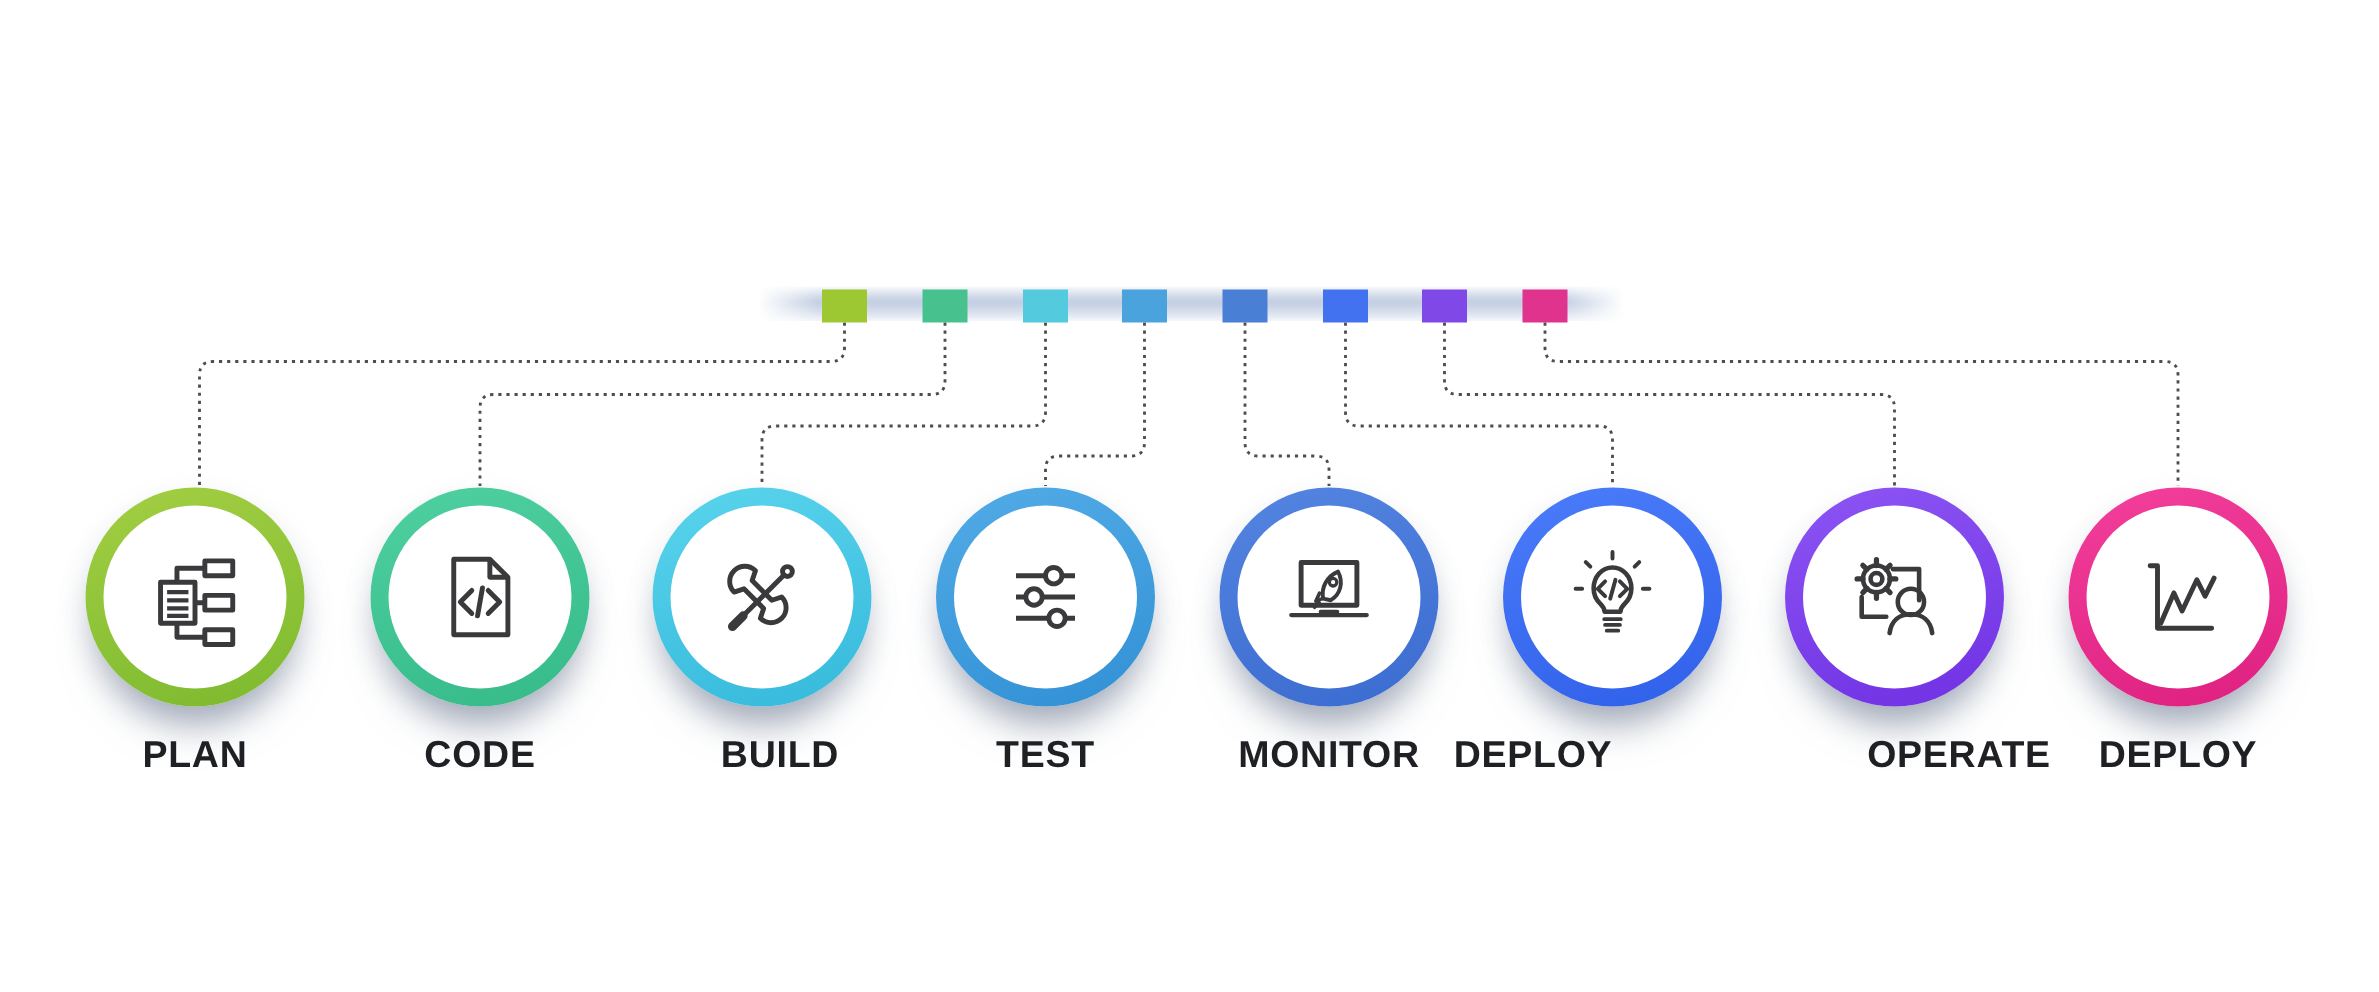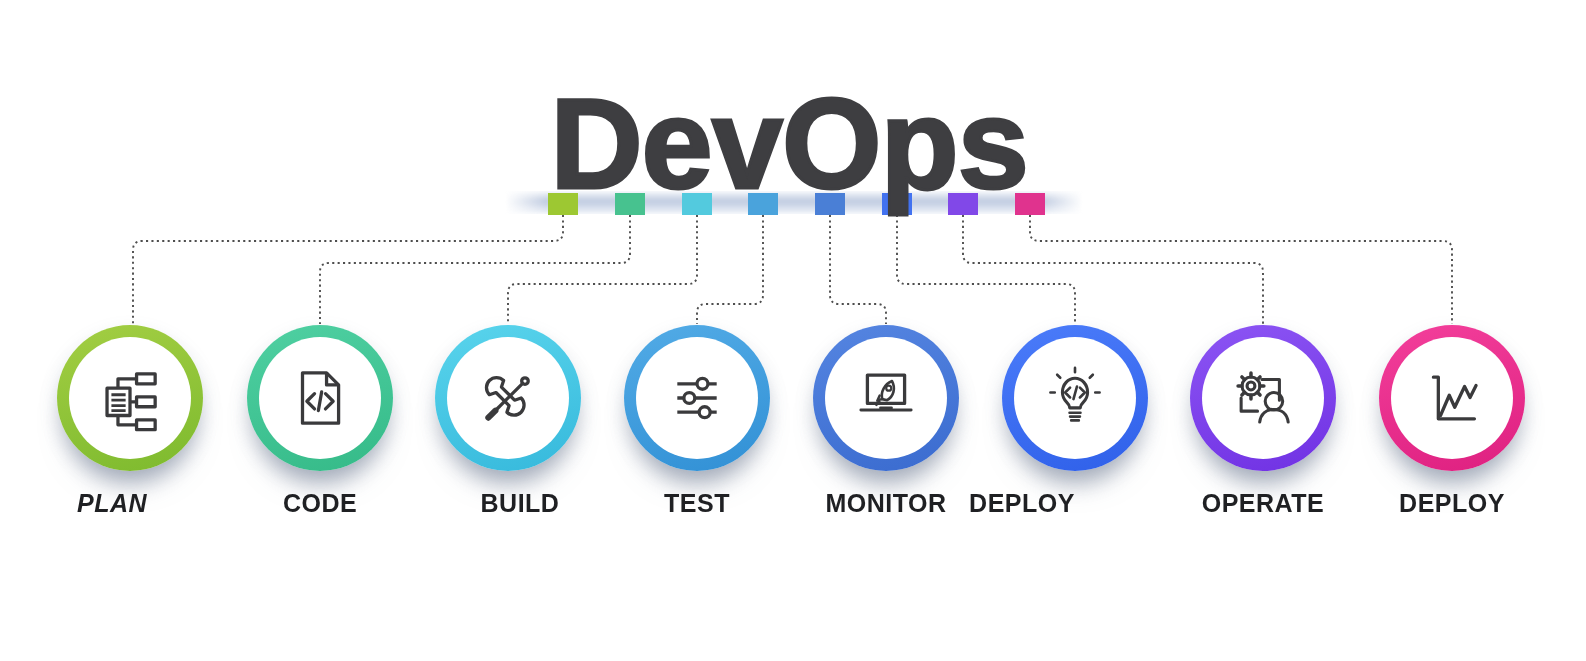--- a/index.html
+++ b/index.html
@@ -77,21 +77,20 @@
     letter-spacing:0.5px;
     color:#1F2023;
     z-index:5;
   }
 </style>
 </head>
 <body>
 
 <div id="canvas">
 
-  <h1 id="title" style="color: rgb(62, 62, 65);">DevOps</h1>
 
   <div id="band"></div>
 
   <svg id="connectors" width="1586" height="661" viewBox="0 0 1586 661">
     <path class="conn" d="M563 215 L563 232 Q563 241 554 241 L142 241 Q133 241 133 250 L133 324" style="stroke: rgb(78, 78, 78);"></path>
     <path class="conn" d="M630 215 L630 254 Q630 263 621 263 L329 263 Q320 263 320 272 L320 324" style="stroke: rgb(78, 78, 78);"></path>
     <path class="conn" d="M697 215 L697 275 Q697 284 688 284 L517 284 Q508 284 508 293 L508 324" style="stroke: rgb(78, 78, 78);"></path>
     <path class="conn" d="M763 215 L763 295 Q763 304 754 304 L706 304 Q697 304 697 313 L697 324" style="stroke: rgb(78, 78, 78);"></path>
     <path class="conn" d="M830 215 L830 295 Q830 304 839 304 L877 304 Q886 304 886 313 L886 324" style="stroke: rgb(78, 78, 78);"></path>
     <path class="conn" d="M897 215 L897 275 Q897 284 906 284 L1066 284 Q1075 284 1075 293 L1075 324" style="stroke: rgb(78, 78, 78);"></path>
@@ -117,21 +116,21 @@
     <rect x="11" y="23" width="21" height="25"></rect>
     <path d="M15 29h13M15 34h13M15 39h13M15 43.5h13" stroke-width="2.6"></path>
     <path d="M21 23V14.5H38M32 35.5h6M21 48v8.5h17"></path>
     <rect x="38" y="10" width="17" height="9"></rect>
               <rect x="38" y="31" width="17" height="9"></rect>
               <rect x="38" y="52" width="17" height="9"></rect>
   </svg>
           </span>
     </div>
   </div>
-  <div class="stage-label" style="left: 12px; font-style: italic;">PLAN</div>
+  <div class="stage-label" style="left: 30px;">PLAN</div>
 
   <div class="stage-ring" style="left: 247px; background: linear-gradient(165deg, rgb(79, 208, 162), rgb(53, 186, 136));">
     <div class="stage-inner">
       <span class="stage-icon">
             <svg width="70" height="70" viewBox="0 0 64 64" fill="none" stroke="#3A3A3C" stroke-width="3" stroke-linejoin="round">
     <path d="M16 9h22l11 11v35H16z"></path>
     <path d="M38 9v11h11"></path>
     <path d="M27 28l-7 7 7 7M37 28l7 7-7 7M33.5 26.5l-3 17" stroke-linecap="round"></path>
   </svg>
           </span>
@@ -203,21 +202,21 @@
     <path d="M31 15h16v19M12 32v12h15"></path>
     <circle cx="21" cy="21" r="8.2"></circle>
     <circle cx="21" cy="21" r="3.6"></circle>
     <path d="M21 12.8v-3.6M21 29.2v3.6M12.8 21H9.2M29.2 21h3.6M15.2 15.2l-2.5-2.5M26.8 15.2l2.5-2.5M15.2 26.8l-2.5 2.5M26.8 26.8l2.5 2.5" stroke-width="3.2"></path>
     <circle cx="42" cy="35" r="8"></circle>
     <path d="M29 54c1-7.5 6-11.5 13-11.5S54 46.5 55 54"></path>
   </svg>
           </span>
     </div>
   </div>
-  <div class="stage-label" style="left: 1163px; text-align: center;">OPERATE</div>
+  <div class="stage-label" style="left: 1206px; text-align: center;">OPERATE</div>
 
   <div class="stage-ring" style="left: 1379px; background: linear-gradient(165deg, rgb(243, 63, 155), rgb(222, 32, 128));">
     <div class="stage-inner">
       <span class="stage-icon">
             <svg width="70" height="70" viewBox="0 0 64 64" fill="none" stroke="#3A3A3C" stroke-width="3" stroke-linejoin="round" stroke-linecap="round">
     <path d="M15 13h4.5M19.5 13v38h33"></path>
     <path d="M21.5 48l8-18.5 5 11 9-19 5 10 5.5-11"></path>
   </svg>
           </span>
     </div>

